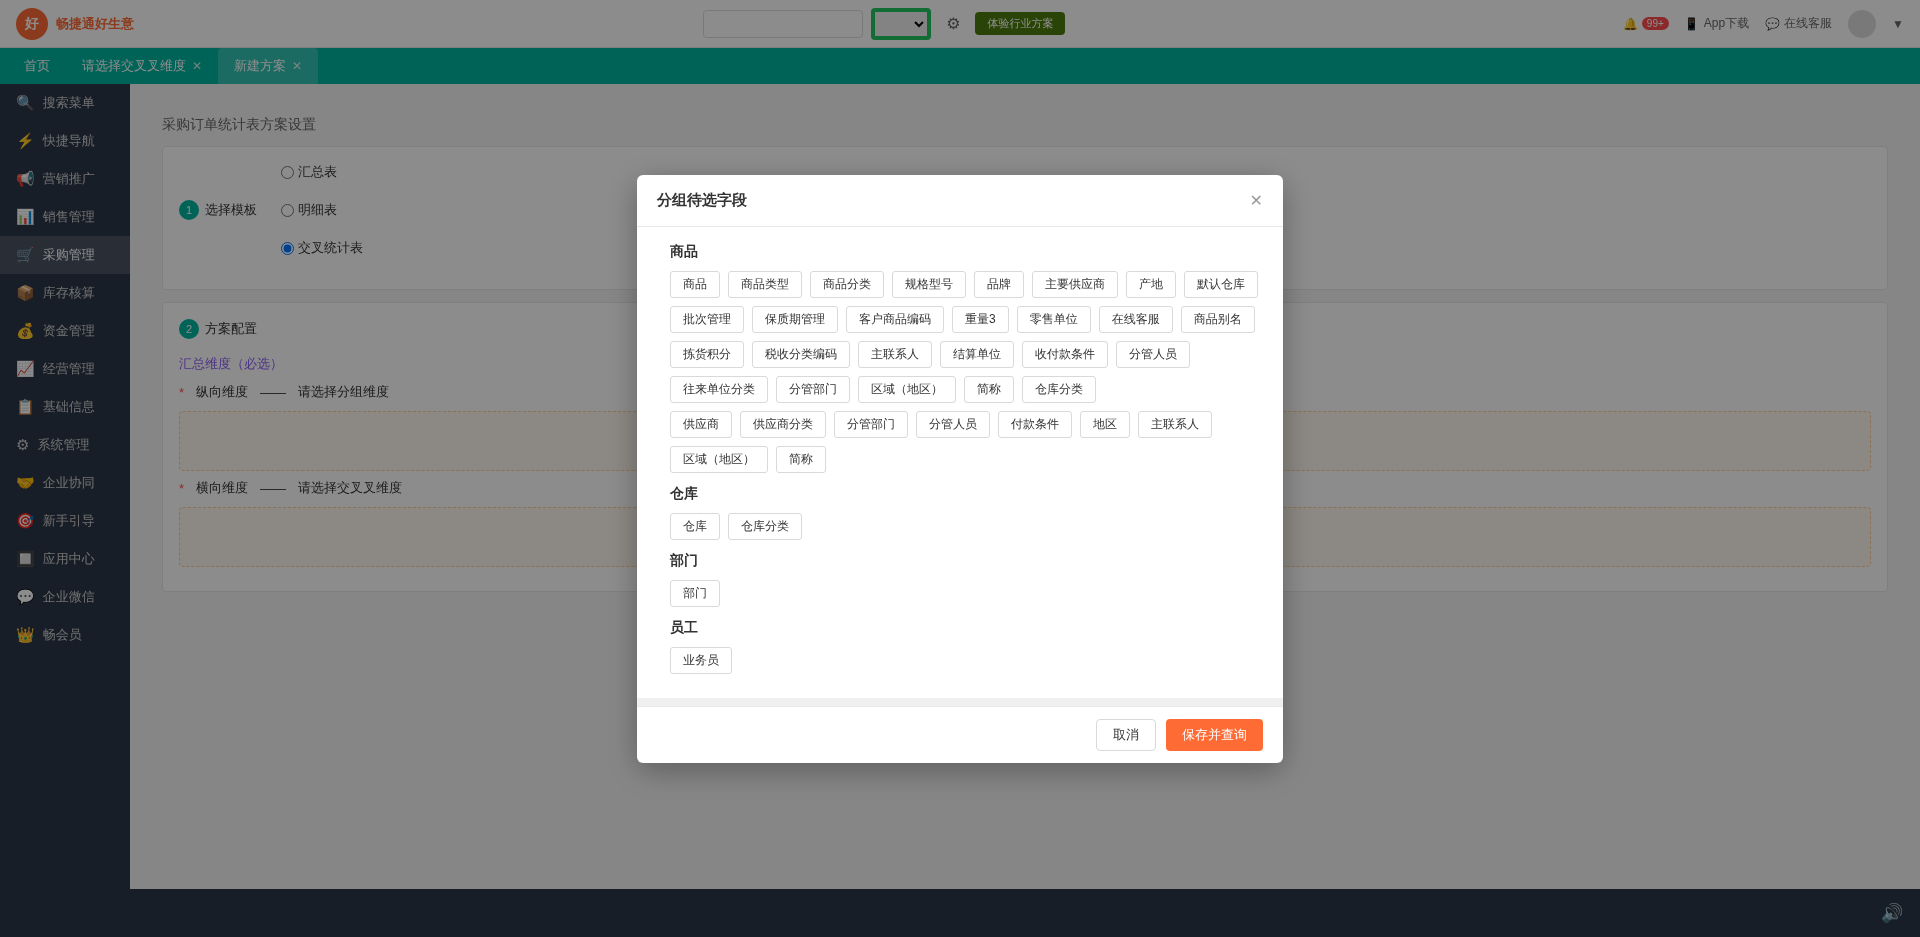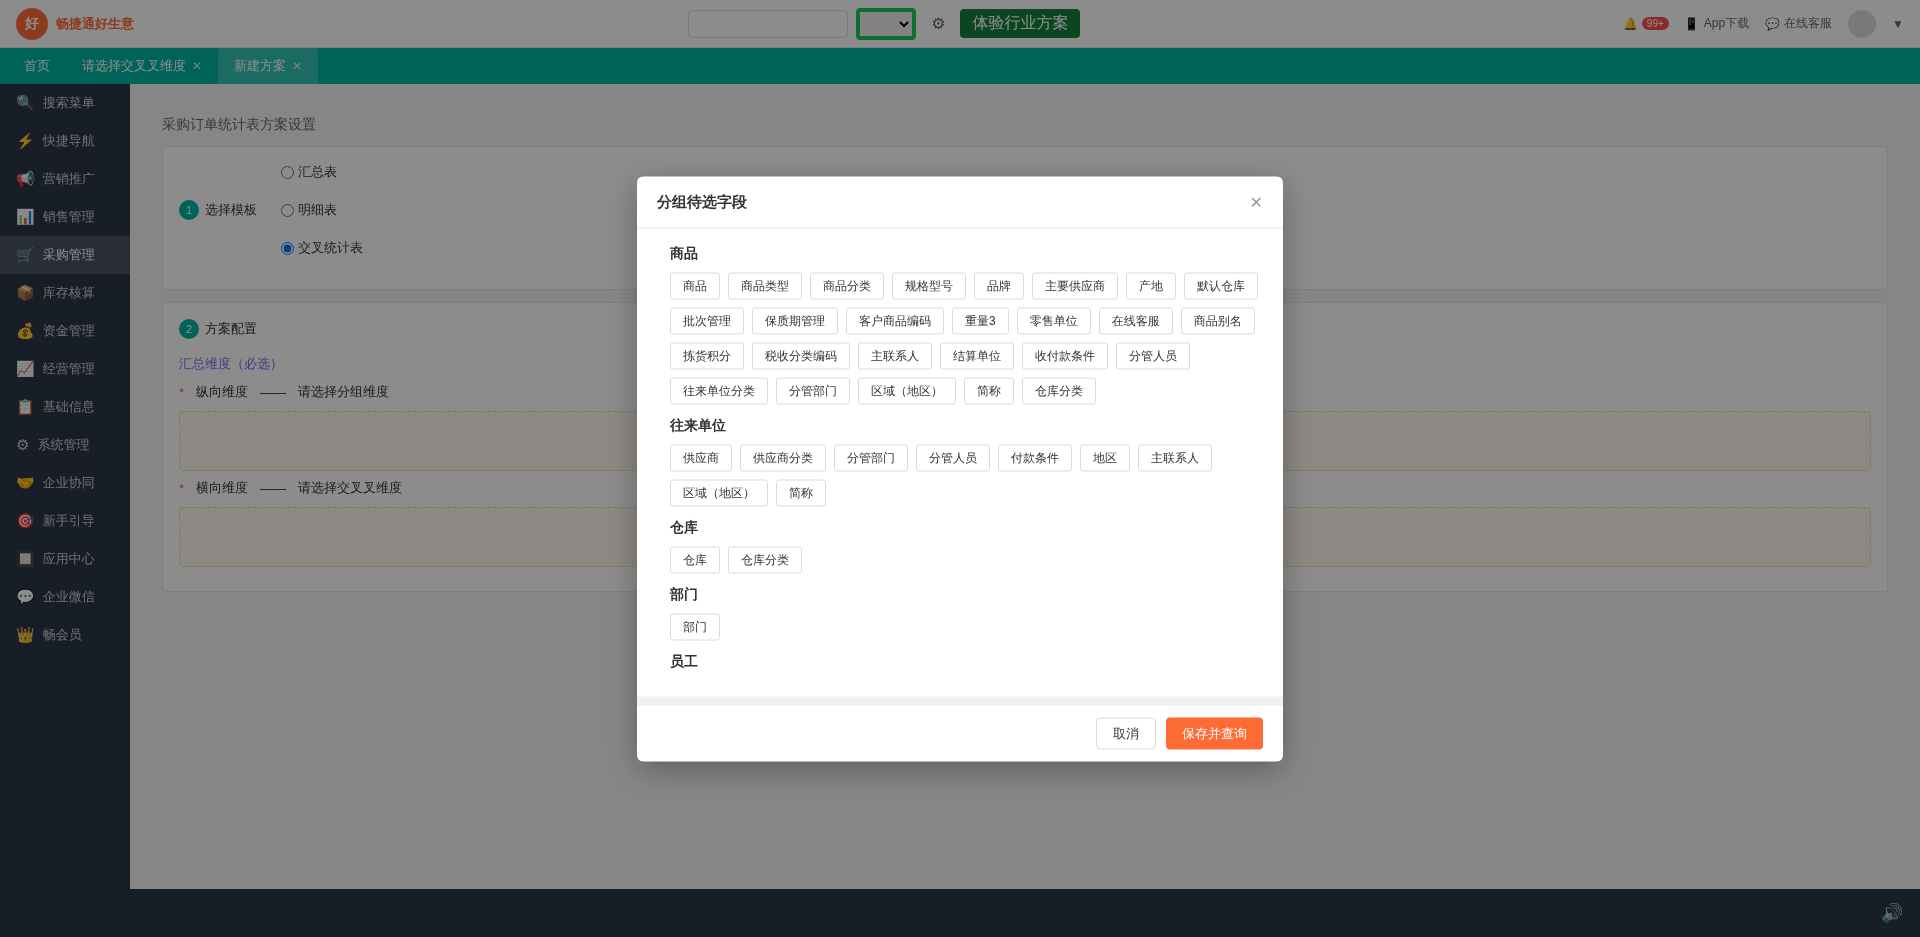--- a/index.html
+++ b/index.html
@@ -11,21 +11,21 @@
       background: #fff; height: 48px; padding: 0 16px;
       border-bottom: 1px solid #e8e8e8; position: fixed; top: 0; left: 0; right: 0; z-index: 100;
     }
     .logo-area { display: flex; align-items: center; gap: 8px; width: 130px; }
     .logo-icon { width: 32px; height: 32px; background: #ff6b35; border-radius: 50%; display: flex; align-items: center; justify-content: center; color: #fff; font-size: 14px; font-weight: bold; }
     .logo-text { font-size: 13px; color: #ff6b35; font-weight: bold; }
     .header-search { display: flex; align-items: center; gap: 8px; }
     .search-input { width: 160px; height: 28px; border: 1px solid #ddd; border-radius: 4px; padding: 0 8px; font-size: 12px; }
     .search-dropdown { height: 28px; border: 4px solid #22c55e; border-radius: 4px; padding: 12px 4px; font-size: 12px; }
     .gear-btn { width: 28px; height: 28px; border: none; background: none; cursor: pointer; color: #666; font-size: 16px; }
-    .trial-btn { background: #15803d; color: #fff; border: none; border-radius: 4px; padding: 4px 12px; font-size: 16px; cursor: pointer; }
+    .trial-btn { background: #4d7c0f; color: #fff; border: none; border-radius: 4px; padding: 4px 12px; font-size: 11px; cursor: pointer; }
     .header-right { display: flex; align-items: center; gap: 16px; }
     .header-right-item { display: flex; align-items: center; gap: 4px; font-size: 12px; color: #666; cursor: pointer; }
     .badge { background: #ff4d4f; color: #fff; border-radius: 10px; padding: 1px 5px; font-size: 10px; }
     .avatar { width: 28px; height: 28px; background: #ddd; border-radius: 50%; }
 
     
     .nav-tabs {
       display: flex; align-items: center;
       background: #00b4a0; height: 36px; padding: 0 8px;
       position: fixed; top: 48px; left: 0; right: 0; z-index: 99;
@@ -307,21 +307,20 @@
         <div class="field-tag">主联系人</div>
         <div class="field-tag">结算单位</div>
         <div class="field-tag">收付款条件</div>
         <div class="field-tag">分管人员</div>
         <div class="field-tag">往来单位分类</div>
         <div class="field-tag">分管部门</div>
         <div class="field-tag">区域（地区）</div>
         <div class="field-tag">简称</div>
         <div class="field-tag">仓库分类</div>
       </div>
-      <div class="section-title">往来单位</div>
       <div class="fields-grid">
         <div class="field-tag">供应商</div>
         <div class="field-tag">供应商分类</div>
         <div class="field-tag">分管部门</div>
         <div class="field-tag">分管人员</div>
         <div class="field-tag">付款条件</div>
         <div class="field-tag">地区</div>
         <div class="field-tag">主联系人</div>
         <div class="field-tag">区域（地区）</div>
         <div class="field-tag">简称</div>
@@ -329,20 +328,23 @@
       <div class="section-title">仓库</div>
       <div class="fields-grid">
         <div class="field-tag">仓库</div>
         <div class="field-tag">仓库分类</div>
       </div>
       <div class="section-title">部门</div>
       <div class="fields-grid">
         <div class="field-tag">部门</div>
       </div>
       <div class="section-title">员工</div>
+      <div class="fields-grid">
+        <div class="field-tag">业务员</div>
+      </div>
     </div>
   <div class="dialog-hscroll"></div>
   <div class="dialog-footer">
     <button class="btn-cancel">取消</button>
     <button class="btn-primary">保存并查询</button>
   </div>
 </div>
 
 <div class="bottom-bar">
   <div class="bottom-icon">⚙</div>

